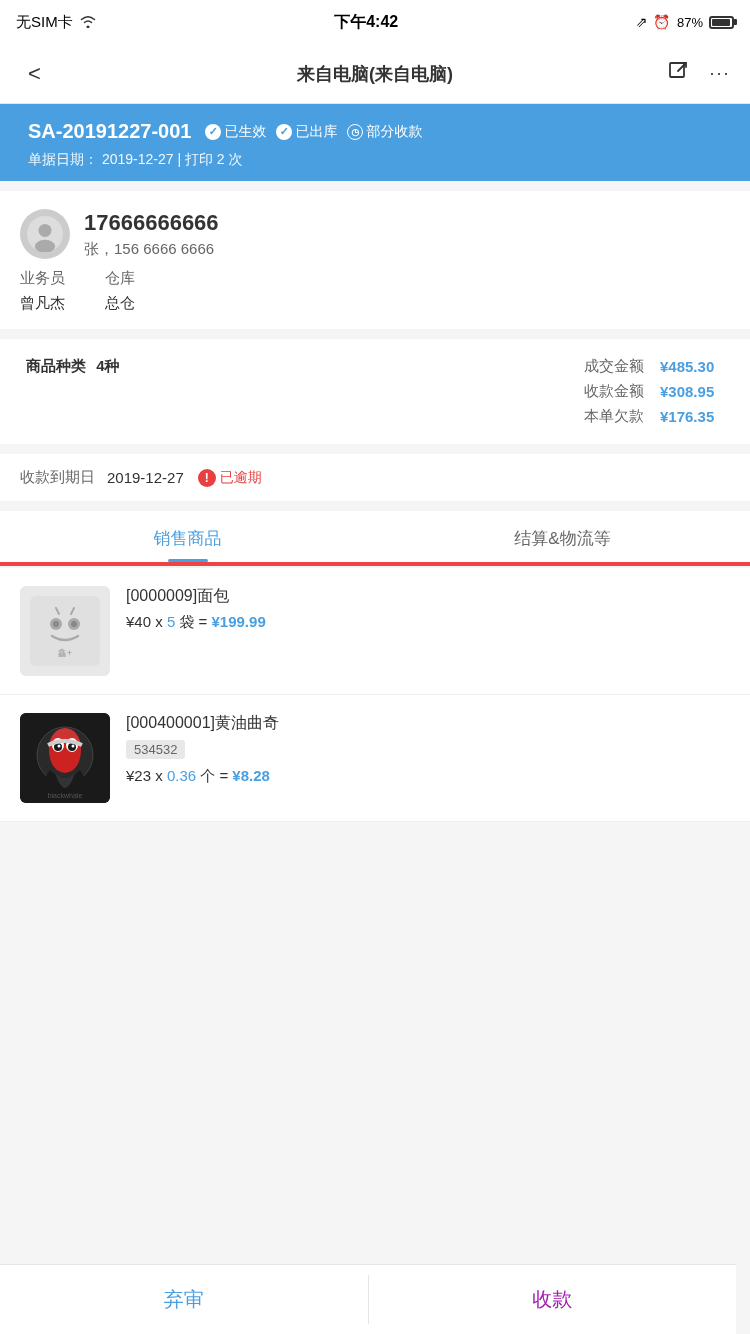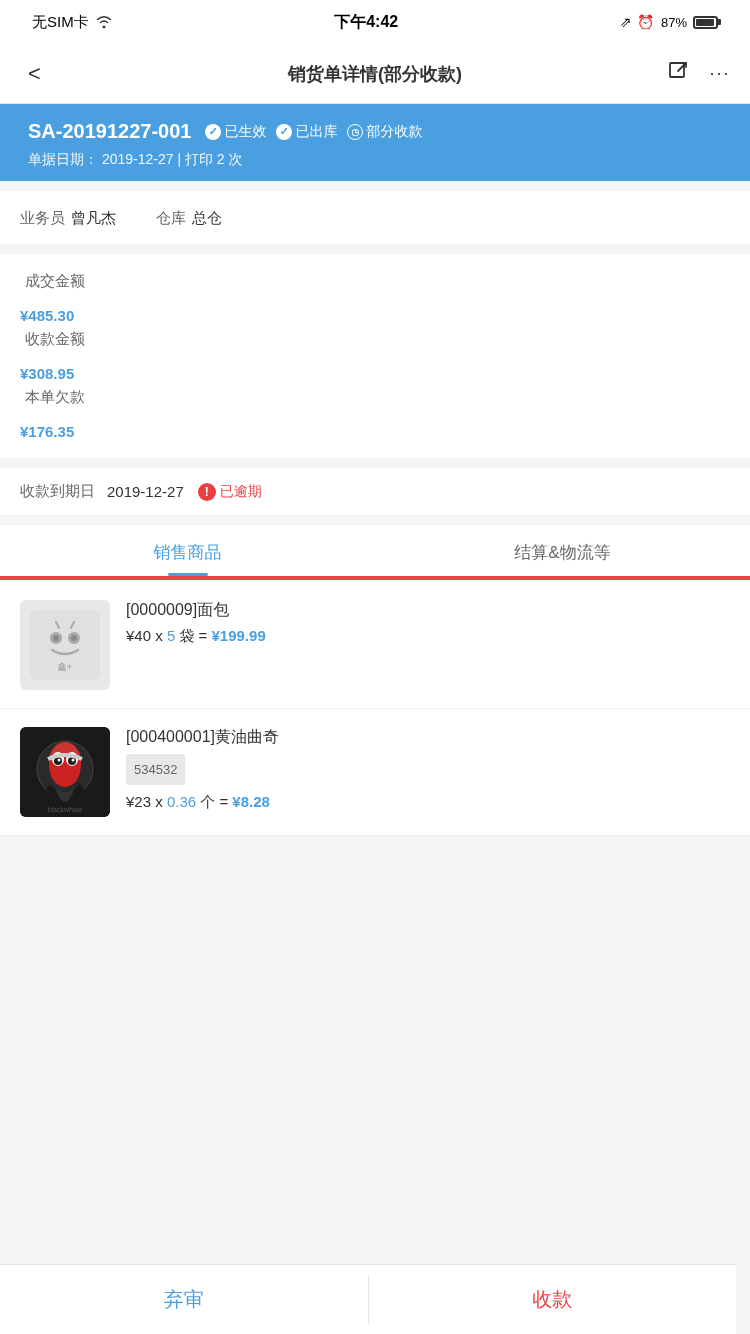--- a/index.html
+++ b/index.html
@@ -12,21 +12,21 @@
       overflow-x: hidden;
     }
 
     
     .status-bar {
       background: #fff;
       height: 44px;
       display: flex;
       align-items: center;
       justify-content: space-between;
-      padding: 0 32px;
+      padding: 0 16px;
       font-size: 15px;
       font-weight: 500;
     }
     .status-left { display: flex; align-items: center; gap: 6px; }
     .status-center { font-weight: 600; font-size: 16px; }
     .status-right { display: flex; align-items: center; gap: 6px; font-size: 13px; }
     .battery-icon {
       display: inline-block;
       width: 25px; height: 13px;
       border: 2px solid #333;
@@ -168,36 +168,36 @@
       font-size: 15px;
       color: #666;
       margin-top: 4px;
     }
     .customer-meta {
       display: flex;
       gap: 40px;
       font-size: 15px;
       color: #333;
     }
-    .meta-item { display: flex; align-items: center; gap: 6px; }
+    .meta-item { display: flex; align-items: center; gap: 6px; flex-direction: column; }
     .meta-label { color: #666; }
     .meta-value { color: #333; font-weight: 400; }
 
     
     .stats-section {
       background: #fff;
       padding: 18px 20px;
       margin-top: 10px;
       display: flex;
       justify-content: space-between;
     }
     .stats-left { font-size: 15px; color: #333; }
     .stats-left span { font-weight: 600; margin-left: 6px; }
     .stats-right { display: flex; flex-direction: column; gap: 6px; align-items: flex-end; }
-    .stat-row { display: flex; gap: 16px; align-items: center; font-size: 15px; flex-direction: column; }
+    .stat-row { display: flex; gap: 16px; align-items: center; font-size: 15px; }
     .stat-label { color: #666; }
     .stat-value { color: #4A9FE0; font-weight: 600; min-width: 70px; text-align: left; }
 
     
     .due-section {
       background: #fff;
       padding: 14px 20px;
       margin-top: 10px;
       display: flex;
       align-items: center;
@@ -285,21 +285,21 @@
     .product-thumb-dark {
       background: #1a1a1a;
     }
     .product-info { flex: 1; }
     .product-name { font-size: 16px; color: #333; font-weight: 500; margin-bottom: 6px; }
     .product-sku-badge {
       display: inline-block;
       background: #e8e8e8;
       color: #666;
       font-size: 13px;
-      padding: 8px 8px;
+      padding: 2px 8px;
       border-radius: 3px;
       margin-bottom: 8px;
     }
     .product-price {
       font-size: 15px;
       color: #333;
     }
     .product-price .qty { color: #4A9FE0; }
     .product-price .total { color: #4A9FE0; font-weight: 600; }
 
@@ -316,21 +316,21 @@
     }
     .bottom-btn {
       flex: 1;
       display: flex;
       align-items: center;
       justify-content: center;
       font-size: 20px;
       cursor: pointer;
     }
     .bottom-btn.reject { color: #4A9FE0; }
-    .bottom-btn.confirm { color: #ef4444; text-align: center; }
+    .bottom-btn.confirm { color: #a21caf; text-align: center; }
     .bottom-divider {
       width: 1px;
       background: #e5e5e5;
       margin: 10px 0;
     }
   </style>
 </head>
 <body>
 
 <div class="status-bar">
@@ -350,21 +350,21 @@
     <span style="font-size:14px;">⏰</span>
     <span>87%</span>
     <span class="battery-icon">
         <span class="battery-fill"></span>
       </span>
   </div>
 </div>
 
 <div class="nav-bar">
   <span class="nav-back">&lt;</span>
-  <span class="nav-title">销货单详情(部分收款)</span>
+  <span class="nav-title">来自电脑(来自电脑)</span>
   <div class="nav-right">
     <span class="nav-icon" style="font-size:22px;">
       <svg width="22" height="22" viewBox="0 0 22 22" fill="none">
         <rect x="3" y="3" width="14" height="14" rx="1" stroke="#333" stroke-width="1.8" fill="none"></rect>
         <path d="M15 3 L19 3 L19 7" stroke="#333" stroke-width="1.8" stroke-linecap="round" stroke-linejoin="round"></path>
         <path d="M11 11 L19 3" stroke="#333" stroke-width="1.8" stroke-linecap="round"></path>
       </svg>
     </span>
     <span class="nav-icon" style="letter-spacing:1px; font-size:18px;">···</span>
   </div>
@@ -391,33 +391,50 @@
   <div class="header-banner-sub">
     <span>单据日期：</span>
     <span>2019-12-27</span>
     <span> | 打印 </span>
     <span>2</span>
     <span>次</span>
   </div>
 </div>
 
 <div class="customer-section">
+  <div class="customer-top">
+    <div class="avatar">
+      <svg viewBox="0 0 50 50" fill="none">
+        <circle cx="25" cy="25" r="25" fill="#ddd"></circle>
+        <circle cx="25" cy="20" r="9" fill="#aaa"></circle>
+        <ellipse cx="25" cy="42" rx="14" ry="9" fill="#aaa"></ellipse>
+      </svg>
+    </div>
+    <div>
+      <div class="customer-name">17666666666</div>
+      <div class="customer-sub">张，156 6666 6666</div>
+    </div>
+  </div>
   <div class="customer-meta">
     <div class="meta-item">
       <span class="meta-label">业务员</span>
       <span class="meta-value">曾凡杰</span>
     </div>
     <div class="meta-item">
       <span class="meta-label">仓库</span>
       <span class="meta-value">总仓</span>
     </div>
   </div>
 </div>
 
 <div class="stats-section">
+  <div class="stats-left">
+    <span>商品种类</span>
+    <span>4种</span>
+  </div>
   <div class="stats-right">
     <div class="stat-row">
       <span class="stat-label">成交金额</span>
       <span class="stat-value">¥485.30</span>
     </div>
     <div class="stat-row">
       <span class="stat-label">收款金额</span>
       <span class="stat-value">¥308.95</span>
     </div>
     <div class="stat-row">

